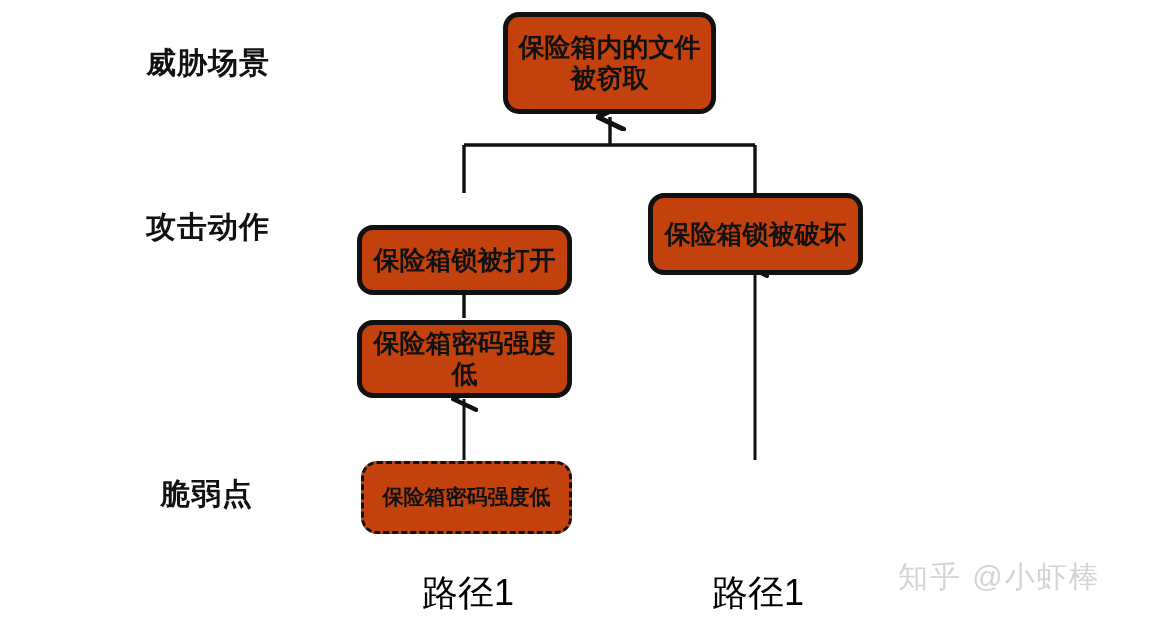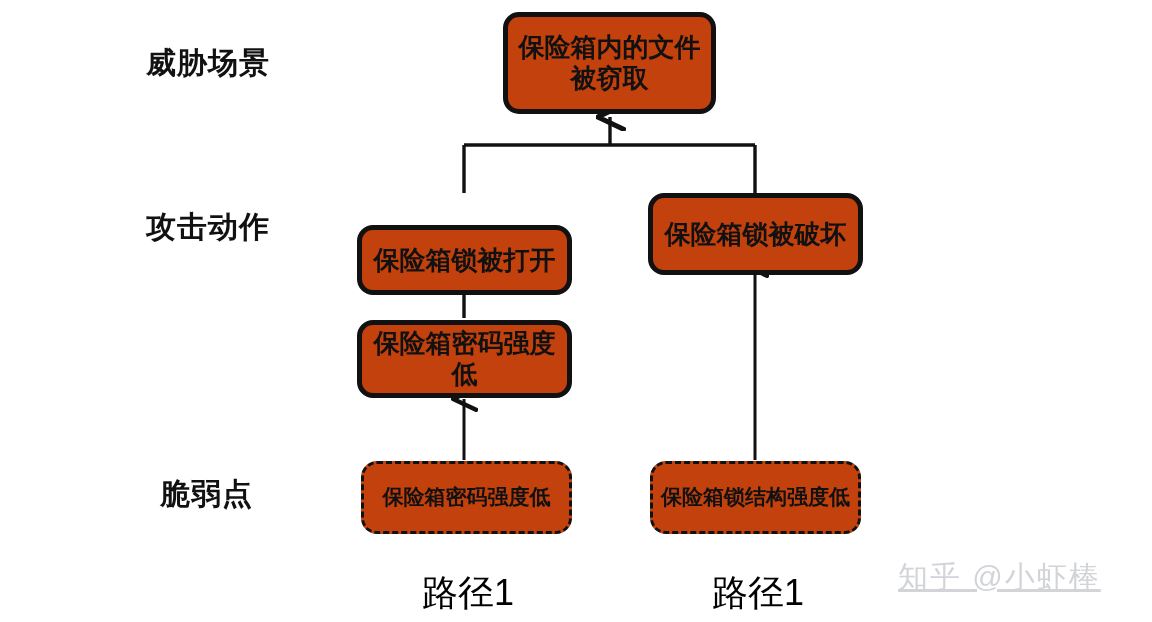--- a/index.html
+++ b/index.html
@@ -71,21 +71,20 @@
     line-height: 1;
   }
   .watermark {
     position: absolute;
     font-size: 30px;
     color: #d2d4d8;
     white-space: nowrap;
     letter-spacing: 2px;
     line-height: 1;
     user-select: none;
-    text-decoration: underline;
   }
 </style>
 </head>
 <body>
 
 <div id="canvas">
 
   <svg id="wires" viewBox="0 0 1152 622" xmlns="http://www.w3.org/2000/svg">
     <defs>
       <marker id="arrowhead" markerWidth="9" markerHeight="9" refX="4.2" refY="4.2" orient="auto" markerUnits="strokeWidth">
@@ -127,23 +126,20 @@
   </div>
 
   <div class="node solid" style="left:357px; top:320px; width:215px; height:78px;">
     <span class="node-text">保险箱密码强度低</span>
   </div>
 
   <div class="node dashed" style="left:361px; top:461px; width:211px; height:73px;text-align:center;">
     <span class="node-text">保险箱密码强度低</span>
   </div>
 
-  <div class="node dashed" style="left:650px; top:461px; width:211px; height:73px;">
-    <span class="node-text">保险箱锁结构强度低</span>
-  </div>
 
   <div class="path-label" style="left:383px; top:575px; width:170px;">路径1</div>
 
   <div class="path-label" style="left:673px; top:575px; width:170px;">路径1</div>
 
   <div class="watermark" style="left:898px; top:562px;">知乎 @小虾棒</div>
 
 </div>
 
 </body></html>

